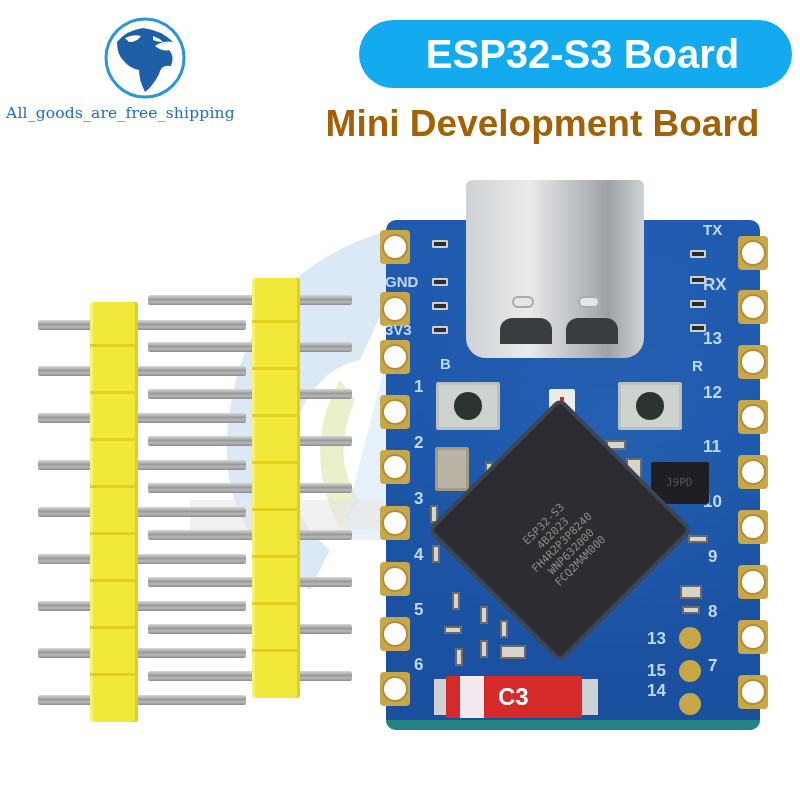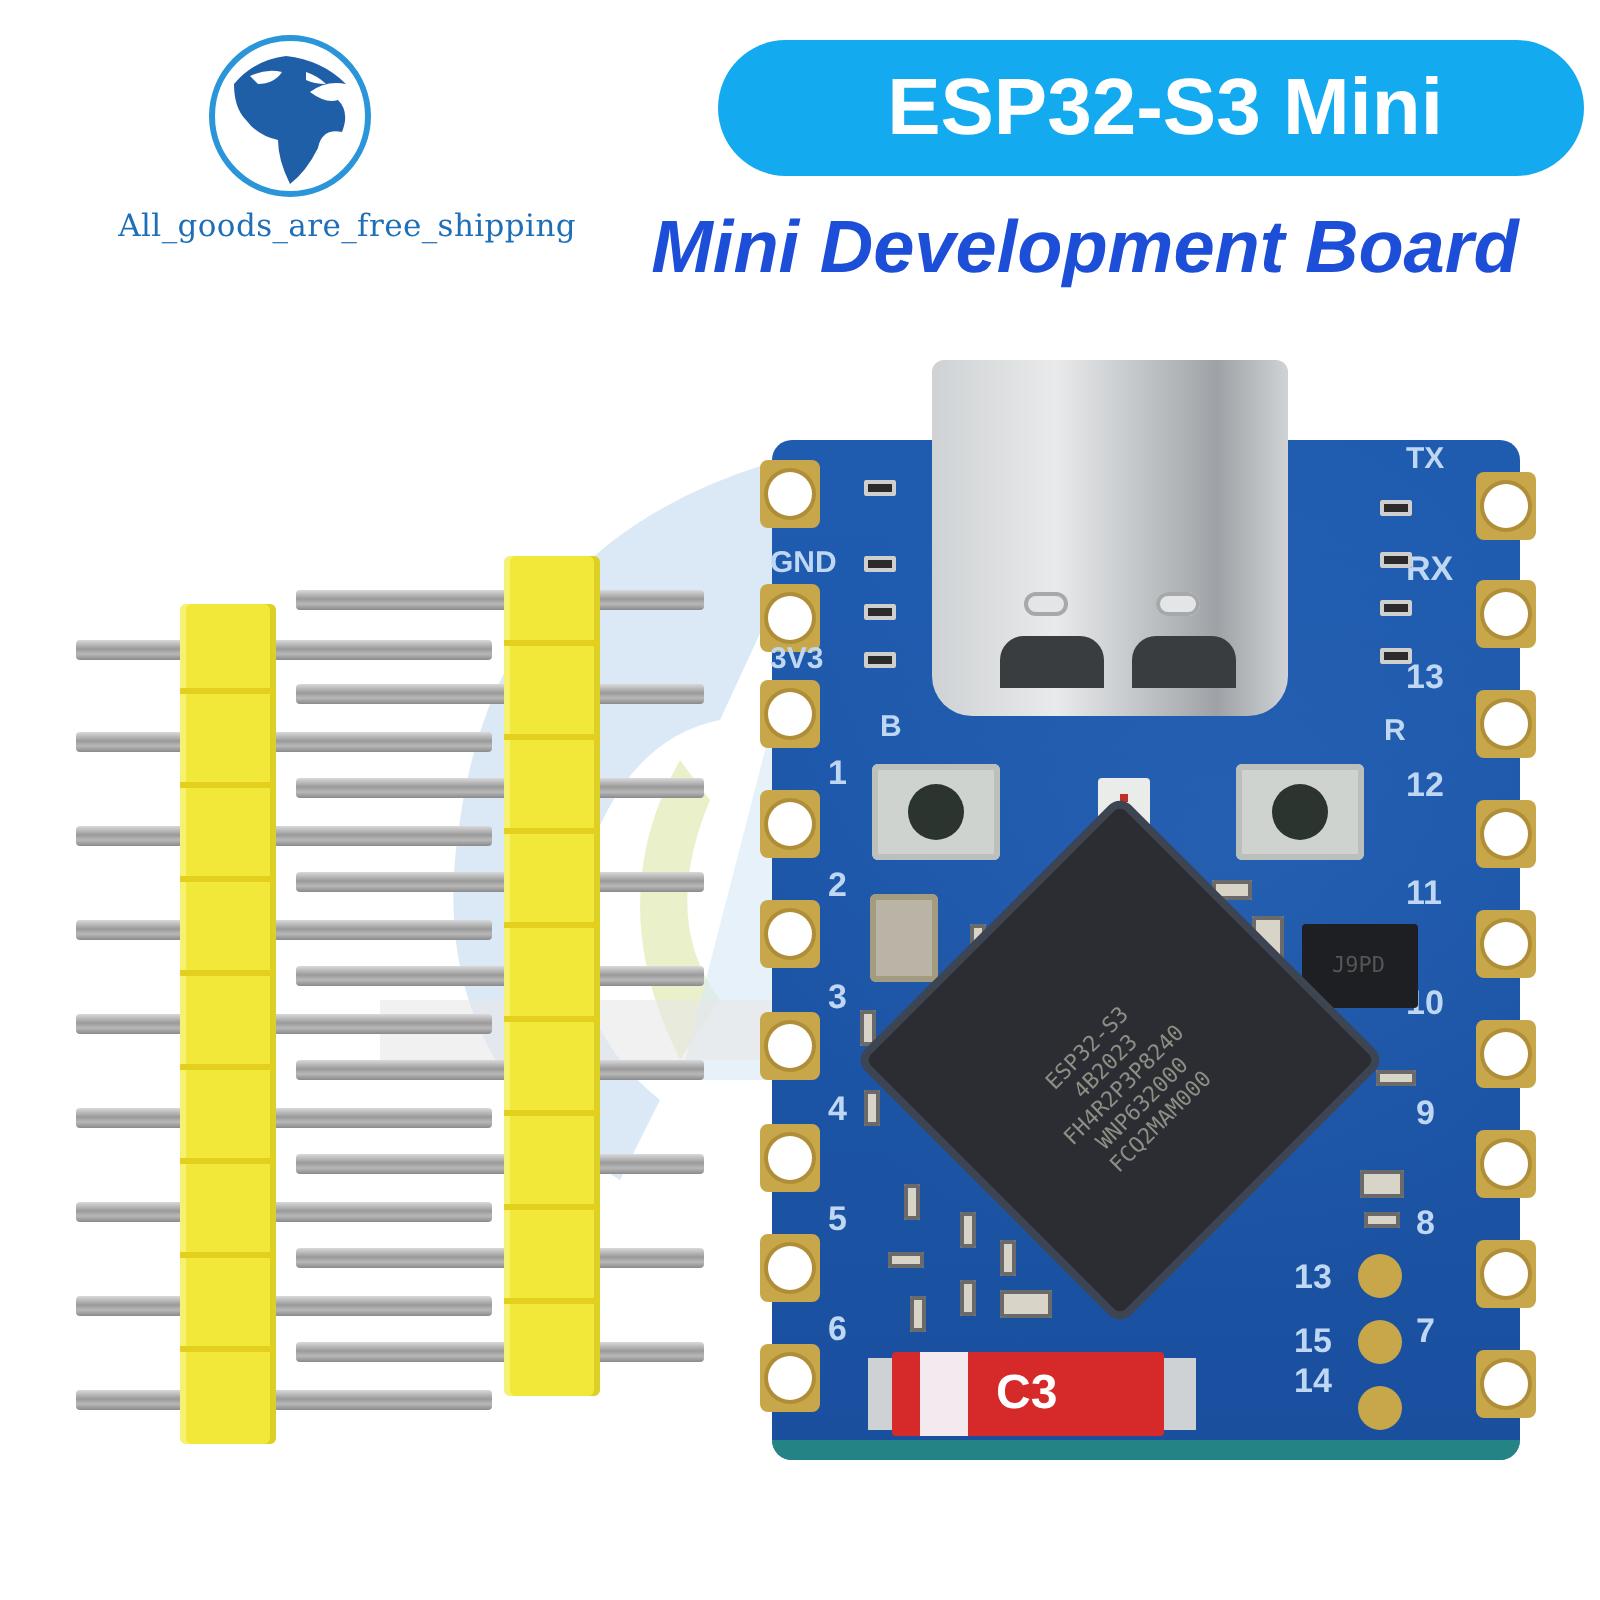--- a/index.html
+++ b/index.html
@@ -2,34 +2,34 @@
 <html><head>
 <meta charset="utf-8">
 <style>
   * { box-sizing: border-box; margin: 0; padding: 0; }
   html, body { width: 800px; height: 800px; background: #ffffff; overflow: hidden; }
   body { position: relative; font-family: "Liberation Sans", sans-serif; }
 
   
   .logo-globe { position: absolute; left: 103px; top: 16px; width: 84px; height: 84px; }
   .logo-text {
-    position: absolute; left: 6px; top: 104px; width: 282px; text-align: right;
+    position: absolute; left: 6px; top: 104px; width: 282px; text-align: left;
     font-family: "DejaVu Serif", serif; font-size: 15.5px; color: #1f6fb8; letter-spacing: 0.2px;
   }
 
   
   .title-pill {
     position: absolute; left: 359px; top: 20px; width: 433px; height: 68px;
     background: #13aaf0; border-radius: 34px;
     color: #ffffff; font-weight: bold; font-size: 40px;
     display: flex; align-items: center; justify-content: center; padding-left: 14px;
   }
   .subtitle {
     position: absolute; left: 290px; top: 103px; width: 505px; text-align: center;
-    color: #1d4ed8; font-weight: bold; font-size: 37px; white-space: nowrap; font-style: italic;
+    color: #a16207; font-weight: bold; font-size: 37px; white-space: nowrap;
   }
 
   
   .watermark { position: absolute; left: 190px; top: 210px; width: 420px; height: 430px; opacity: 0.55; pointer-events: none; }
 
   
   .header-strip { position: absolute; }
   .pin { position: absolute; height: 10px; border-radius: 2px;
     background: linear-gradient(#d9d9d9, #9a9a9a 45%, #b8b8b8 70%, #8a8a8a); }
   .plastic {
@@ -109,21 +109,21 @@
     <circle cx="42" cy="42" r="39" fill="#ffffff" stroke="#2a95d8" stroke-width="3"></circle>
     <circle cx="42" cy="42" r="35" fill="#ffffff"></circle>
     <path d="M14 26 Q24 14 40 12 Q58 14 70 26 Q60 24 52 30 Q60 36 66 34 Q72 40 68 50 Q58 48 56 58 Q50 70 42 76 Q36 64 36 54 Q26 52 20 44 Q14 38 14 26 Z" fill="#1f5fa8"></path>
     <path d="M22 22 Q30 18 38 20 Q34 26 26 26 Z" fill="#ffffff"></path>
     <path d="M50 20 Q56 22 60 26 Q54 26 50 24 Z" fill="#ffffff"></path>
   </svg>
   <div class="logo-text">All_goods_are_free_shipping</div>
 </div>
 
 <div class="title-pill">
-  <span>ESP32-S3 Mini</span>
+  <span>ESP32-S3 Board</span>
 </div>
 <div class="subtitle">Mini Development Board</div>
 
 <svg class="watermark" viewBox="0 0 420 430">
   <path d="M40 200 Q60 60 200 20 L230 20 L170 150 Q120 160 100 230 Q90 300 140 340 L120 380 Q20 320 40 200 Z" fill="#bcd8ee"></path>
   <path d="M150 170 Q110 240 150 320 L170 290 Q140 250 165 190 Z" fill="#d9e7a0"></path>
   <path d="M230 20 L330 20 L220 330 L150 330 Z" fill="#bcd8ee" opacity="0.7"></path>
   <rect x="0" y="290" width="420" height="30" fill="#d6d6d6" opacity="0.6"></rect>
 </svg>
 

